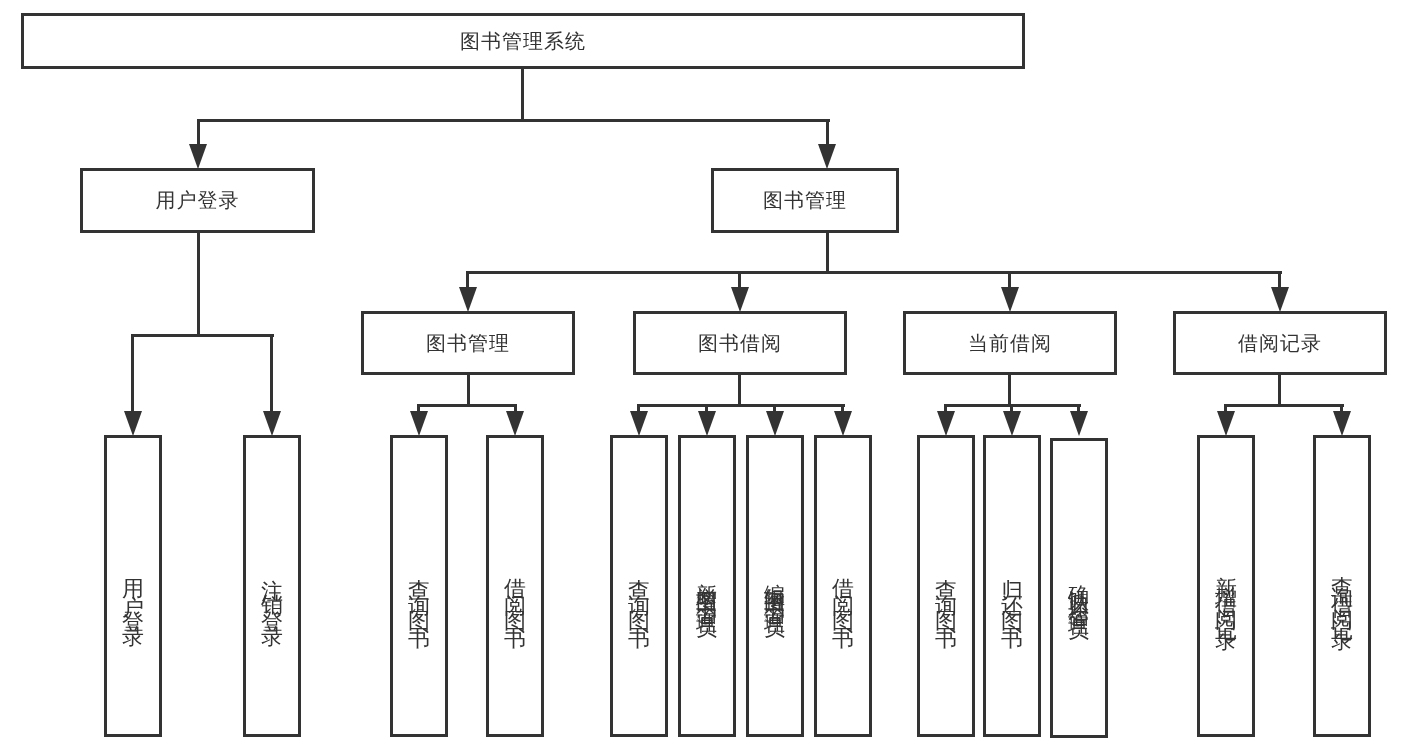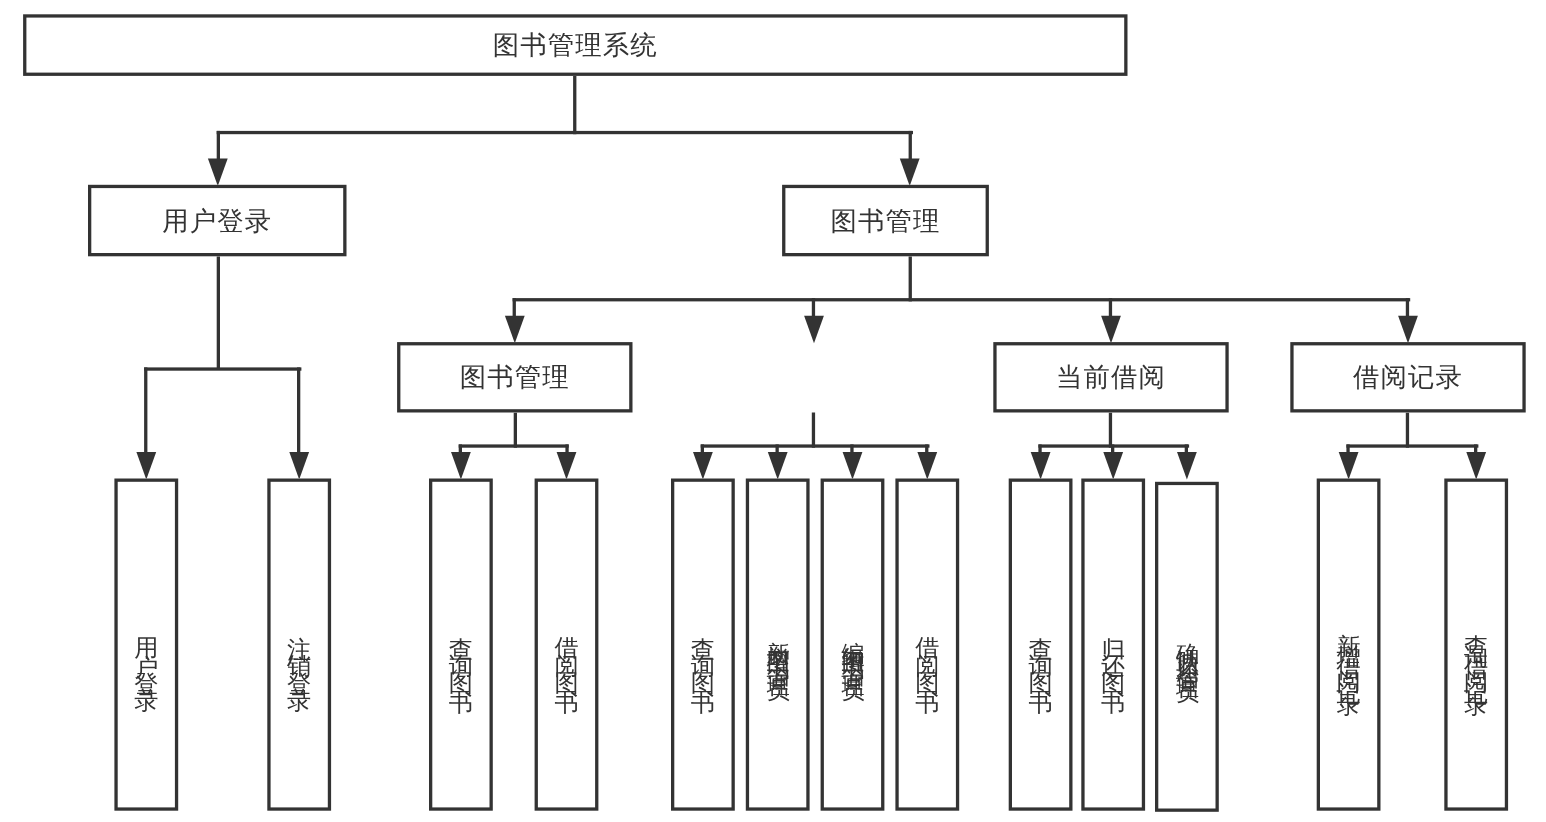--- a/index.html
+++ b/index.html
@@ -4,21 +4,21 @@
 <style>
   html,body{margin:0;padding:0;background:#fff;}
   #canvas{
     position:relative;width:1405px;height:747px;background:#fff;overflow:hidden;
     font-family:"Liberation Sans",sans-serif;color:#333;
   }
   .node{
     position:absolute;box-sizing:border-box;border:3px solid #333;background:#fff;
     display:flex;align-items:center;justify-content:center;
   }
-  .hnode{font-size:24px;letter-spacing:1px;}
+  .hnode{font-size:20px;letter-spacing:1px;}
   .vnode{font-size:22px;}
   .vnode span{
     writing-mode:vertical-rl;letter-spacing:16px;line-height:1;
     display:block;padding-top:14px;
   }
   .vnode.len6 span{letter-spacing:11px;padding-top:10px;}
   .vnode.len10 span{letter-spacing:5px;padding-top:5px;font-size:21px;}
   .vline,.hline{position:absolute;background:#333;}
   .vline{width:3px;}
   .hline{height:3px;}
@@ -103,20 +103,23 @@
   <div class="node hnode" style="left:80px;top:168px;width:235px;height:65px;">
     <span>用户登录</span>
   </div>
   <div class="node hnode" style="left:711px;top:168px;width:188px;height:65px;">
     <span>图书管理</span>
   </div>
 
   <div class="node hnode" style="left:361px;top:311px;width:214px;height:64px;">
     <span>图书管理</span>
   </div>
+  <div class="node hnode" style="left:633px;top:311px;width:214px;height:64px;">
+    <span>图书借阅</span>
+  </div>
   <div class="node hnode" style="left:903px;top:311px;width:214px;height:64px;">
     <span>当前借阅</span>
   </div>
   <div class="node hnode" style="left:1173px;top:311px;width:214px;height:64px;justify-content:center;">
     <span>借阅记录</span>
   </div>
 
   <div class="node vnode" style="left:104px;top:435px;width:58px;height:302px;">
     <span>用户登录</span>
   </div>

